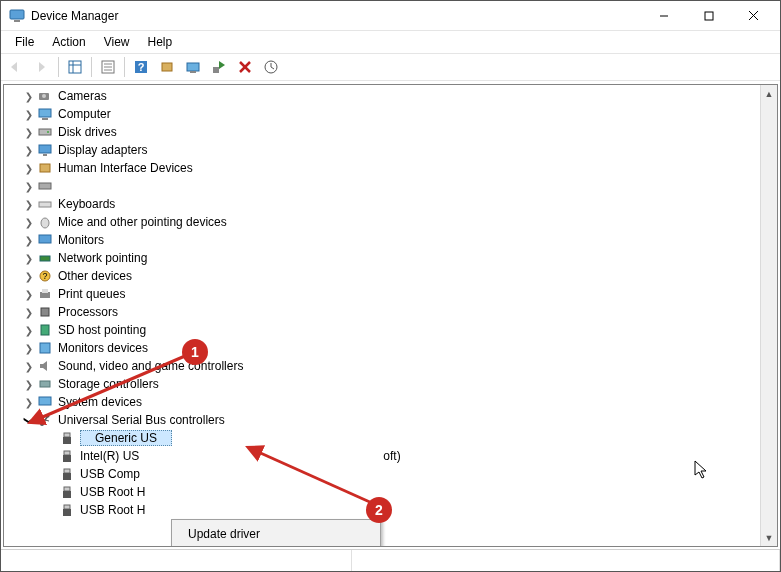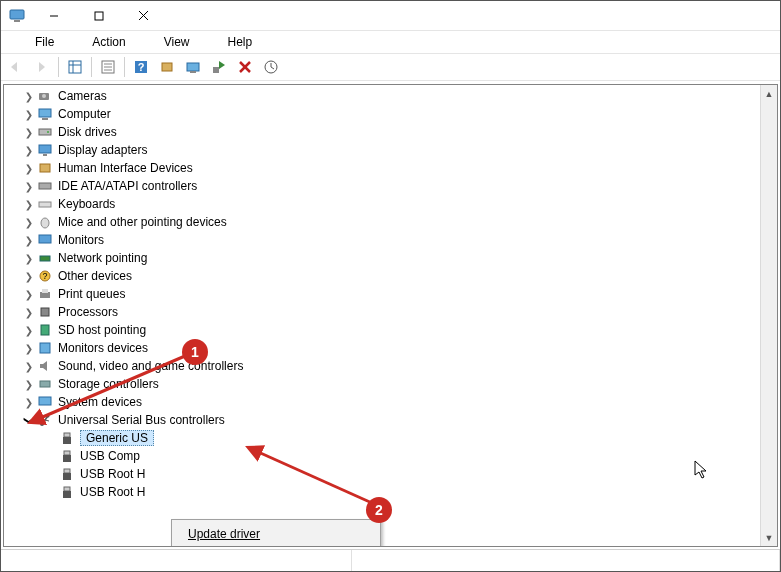--- a/index.html
+++ b/index.html
@@ -4,57 +4,58 @@
 <style>
   * { box-sizing: border-box; font-family: "Segoe UI", Tahoma, sans-serif; }
   body { margin:0; padding:0; background:#fff; width:781px; height:572px; overflow:hidden; }
   .window { width:781px; height:572px; border:1px solid #555; display:flex; flex-direction:column; }
   .titlebar { display:flex; align-items:center; height:30px; padding:0 4px 0 8px; border-bottom:1px solid #e5e5e5;}
   .titlebar .icon { width:16px; height:16px; margin-right:6px; display:flex; align-items:center; justify-content:center;}
   .titlebar .title { font-size:12px; flex:1; }
   .winbtns { display:flex; }
   .winbtn { width:45px; height:29px; display:flex; align-items:center; justify-content:center; font-size:12px; }
   .menubar { display:flex; height:22px; align-items:center; padding-left:6px; font-size:12px; gap:2px; }
-  .menuitem { padding:2px 8px;margin-left:20px; }
+  .menuitem { padding:2px 8px; }
   .toolbar { display:flex; align-items:center; height:28px; border-top:1px solid #e5e5e5; border-bottom:1px solid #e5e5e5; padding-left:2px; gap:0;}
   .tbtn { width:24px; height:24px; display:flex; align-items:center; justify-content:center; margin:0 1px; border:1px solid transparent; }
   .tbtn.disabled { opacity:.35; }
   .sep { width:1px; height:20px; background:#d0d0d0; margin:0 3px; }
   .body { flex:1; position:relative; border-top:1px solid #fff; }
   .tree { position:absolute; inset:2px 2px 2px 2px; border:1px solid #828282; background:#fff; overflow:hidden; }
   .scrollbar { position:absolute; right:0; top:0; bottom:0; width:17px; background:#f0f0f0; border-left:1px solid #dadada; }
   .scrollup,.scrolldn { height:17px; display:flex; align-items:center; justify-content:center; font-size:9px; color:#555;}
   .scrolldn { position:absolute; bottom:0; left:0; right:0;}
   .nodes { padding:2px 0 0 18px; font-size:12px; }
   .node { display:flex; align-items:center; height:18px; white-space:nowrap;}
   .node .twist { width:14px; text-align:center; color:#666; font-size:10px; margin-right:1px;}
   .node .nico { width:16px; height:16px; margin-right:5px; display:flex; align-items:center; justify-content:center;}
-  .node.sel .lab { background:#cde8ff; border:1px dotted #58a; padding:0 5px;}
+  .node.sel .lab { background:#cde8ff; border:1px dotted #58a; padding:0 14px;}
   .children { padding-left:22px; }
   .ctxmenu { position:absolute; left:167px; top:434px; width:210px; background:#f2f2f2; border:1px solid #a0a0a0; box-shadow:2px 2px 3px rgba(0,0,0,.25); font-size:12px; padding:2px;}
-  .ctxitem { padding:5px 14px;text-decoration:underline; }
+  .ctxitem { padding:5px 14px; }
   .statusbar { height:22px; border-top:1px solid #d0d0d0; display:flex;}
   .statcell { border-right:1px solid #e0e0e0; flex:1;}
   .statcell:first-child { flex:0 0 45%;}
   .anno { position:absolute; pointer-events:none; }
   .badge { width:26px;height:26px;border-radius:50%;background:#cc2b24;color:#fff;display:flex;align-items:center;justify-content:center;font-weight:700;font-size:14px;}
   svg.arrow { position:absolute; }
   .cursor { position:absolute; left:690px; top:375px; font-size:16px;}
 </style>
 </head>
 <body>
 <div class="window">
 
   <div class="titlebar">
     <span class="icon">
       <svg width="16" height="16" viewBox="0 0 16 16">
           <rect x="1" y="2" width="14" height="9" rx="1" fill="#5aa0d8" stroke="#2a6aa0"></rect>
           <rect x="5" y="12" width="6" height="2" fill="#888"></rect>
         </svg>
     </span>
+    <span class="title">Device Manager</span>
     <div class="winbtns">
       <div class="winbtn">
           <svg width="10" height="10">
             <line x1="1" y1="5" x2="9" y2="5" stroke="#000"></line>
           </svg>
         </div>
       <div class="winbtn">
           <svg width="10" height="10">
             <rect x="1" y="1" width="8" height="8" fill="none" stroke="#000"></rect>
           </svg>
@@ -197,21 +198,20 @@
             </span>
             <span class="lab">Human Interface Devices</span>
           </div>
           <div class="node">
             <span class="twist">❯</span>
             <span class="nico">
               <svg width="14" height="14">
                 <rect x="1" y="4" width="12" height="6" fill="#aaa" stroke="#666"></rect>
               </svg>
             </span>
-            <span class="lab">IDE ATA/ATAPI controllers</span>
           </div>
           <div class="node">
             <span class="twist">❯</span>
             <span class="nico">
               <svg width="14" height="14">
                 <rect x="1" y="5" width="12" height="5" fill="#ddd" stroke="#888"></rect>
               </svg>
             </span>
             <span class="lab">Keyboards</span>
           </div>
@@ -333,20 +333,31 @@
             <div class="node sel">
               <span class="twist"></span>
               <span class="nico">
                 <svg width="14" height="14">
                   <rect x="4" y="2" width="6" height="4" fill="#ccc" stroke="#666"></rect>
                   <rect x="3" y="6" width="8" height="7" fill="#555"></rect>
                 </svg>
               </span>
               <span class="lab">Generic US</span>
               <span style="margin-left:244px;color:#000"></span>
+            </div>
+            <div class="node">
+              <span class="twist"></span>
+              <span class="nico">
+                <svg width="14" height="14">
+                  <rect x="4" y="2" width="6" height="4" fill="#ccc" stroke="#666"></rect>
+                  <rect x="3" y="6" width="8" height="7" fill="#555"></rect>
+                </svg>
+              </span>
+              <span class="lab">Intel(R) US</span>
+              <span style="margin-left:244px;color:#000">oft)</span>
             </div>
             <div class="node">
               <span class="twist"></span>
               <span class="nico">
                 <svg width="14" height="14">
                   <rect x="4" y="2" width="6" height="4" fill="#ccc" stroke="#666"></rect>
                   <rect x="3" y="6" width="8" height="7" fill="#555"></rect>
                 </svg>
               </span>
               <span class="lab">USB Comp</span>

